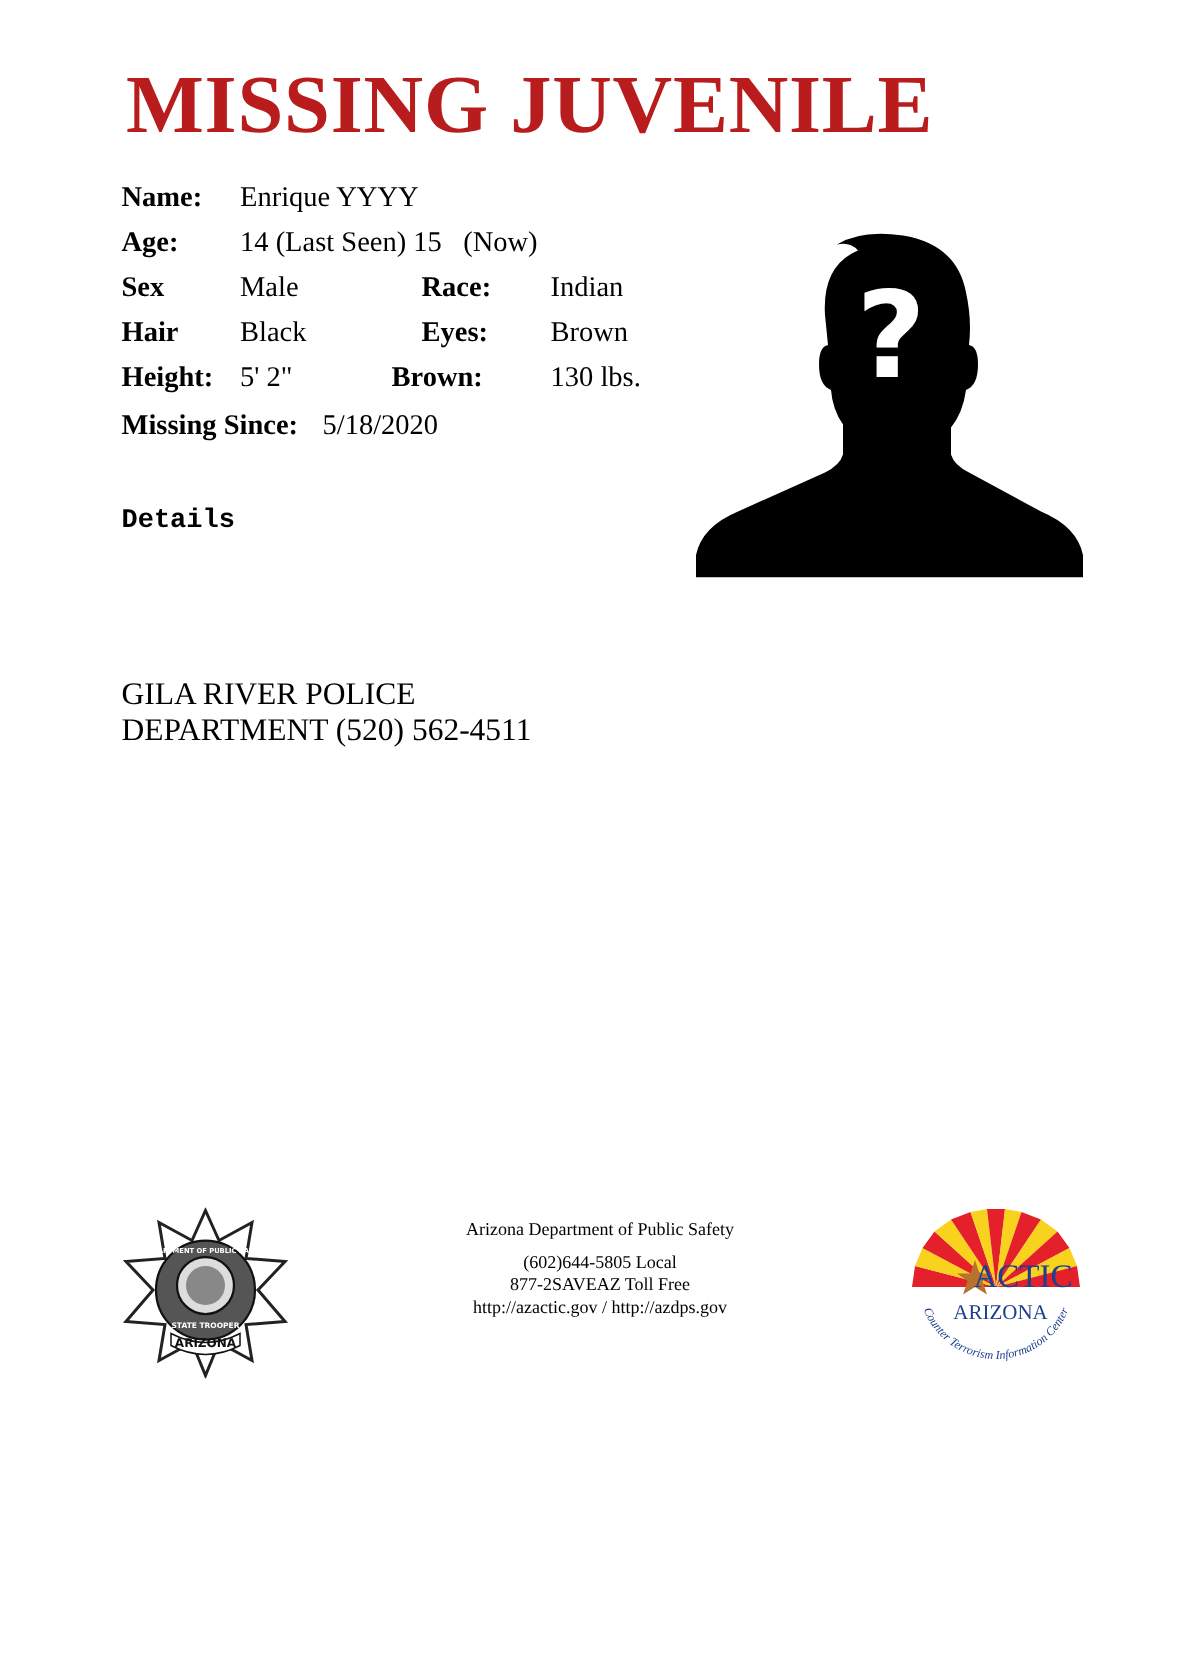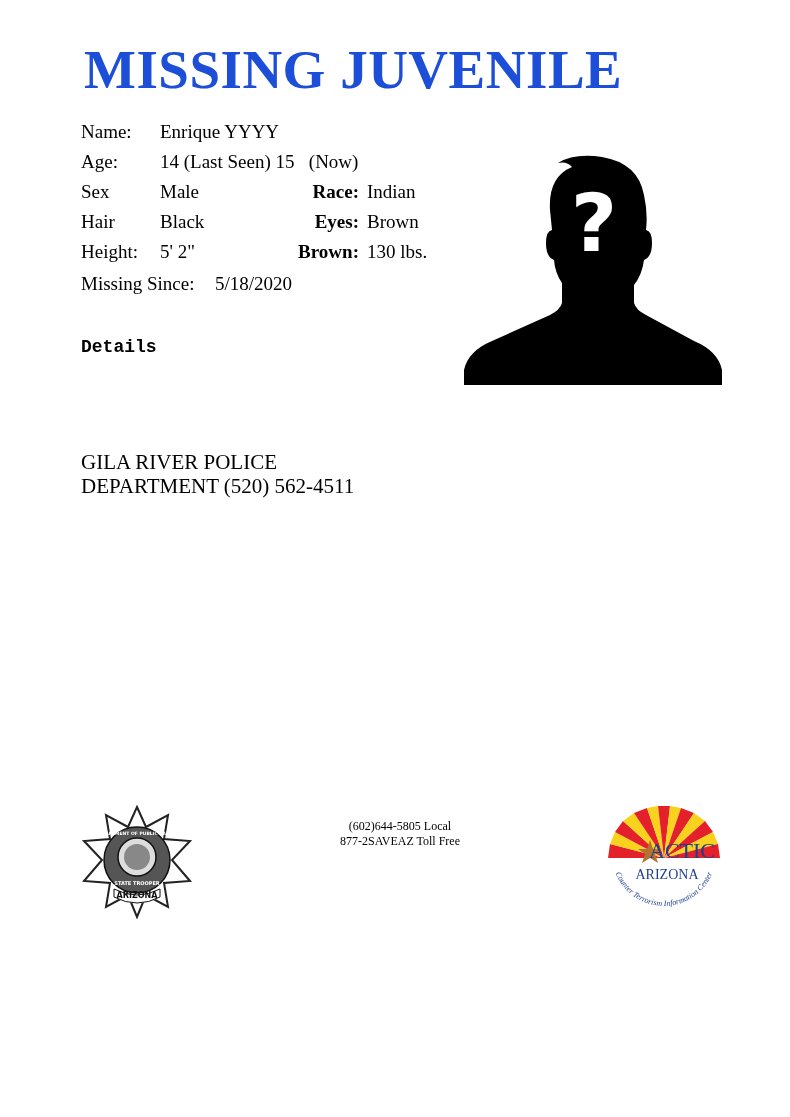--- a/index.html
+++ b/index.html
@@ -1,25 +1,25 @@
 <!DOCTYPE html>
 <html><head>
 <meta charset="utf-8">
 <style>
   html, body { margin: 0; padding: 0; background: #ffffff; }
   body { width: 790px; height: 1117px; position: relative; overflow: hidden;
          font-family: "Liberation Serif", "DejaVu Serif", serif; color: #000; }
   .title { position: absolute; left: 84px; top: 38px; margin: 0;
-           font-size: 55px; font-weight: bold; color: #1d4ed8; letter-spacing: 0.5px;
+           font-size: 55px; font-weight: bold; color: #b91c1c; letter-spacing: 0.5px;
            line-height: 64px; white-space: nowrap; }
   .info { position: absolute; left: 81px; top: 120px; font-size: 19px; }
   .row { position: absolute; left: 0; height: 24px; white-space: nowrap; line-height: 24px; }
-  .lbl { font-weight: normal; position: absolute; }
+  .lbl { font-weight: bold; position: absolute; }
   .val { position: absolute; }
-  .rlbl { font-weight: bold; position: absolute; text-align: right; }
+  .rlbl { font-weight: bold; position: absolute; text-align: left; }
   .details { position: absolute; left: 81px; top: 337px; font-size: 18px; font-weight: bold; font-family: Liberation Mono, monospace; }
   .contact { position: absolute; left: 81px; top: 450px; font-size: 21px; line-height: 24px; }
   .contact div { white-space: nowrap; }
   .silhouette { position: absolute; left: 462px; top: 155px; width: 262px; height: 230px; }
   .footer-text { position: absolute; left: 260px; top: 812px; width: 280px; text-align: center;
                  font-size: 12px; line-height: 15px; }
   .footer-text .gap { height: 7px; }
   .badge { position: absolute; left: 80px; top: 805px; width: 114px; height: 114px; }
   .actic { position: absolute; left: 604px; top: 806px; width: 120px; height: 116px; }
 </style>
@@ -81,23 +81,25 @@
   <circle cx="57" cy="55" r="33" fill="#555" stroke="#111" stroke-width="1.5"></circle>
   <circle cx="57" cy="52" r="19" fill="#ddd" stroke="#111" stroke-width="1.5"></circle>
   <circle cx="57" cy="52" r="13" fill="#888"></circle>
   <path d="M34,84 Q57,96 80,84 L80,92 Q57,104 34,92 Z" fill="#fff" stroke="#111" stroke-width="1"></path>
   <text x="57" y="93" text-anchor="middle" font-family="DejaVu Sans, sans-serif" font-size="8" font-weight="bold" fill="#111">ARIZONA</text>
   <text x="57" y="80" text-anchor="middle" font-family="DejaVu Sans, sans-serif" font-size="5" font-weight="bold" fill="#fff">STATE TROOPER</text>
   <text x="57" y="30" text-anchor="middle" font-family="DejaVu Sans, sans-serif" font-size="4.5" font-weight="bold" fill="#fff">DEPARTMENT OF PUBLIC SAFETY</text>
 </svg>
 
 <div class="footer-text">
+  <div>Arizona Department of Public Safety</div>
   <div class="gap"></div>
   <div>(602)644-5805 Local</div>
   <div>877-2SAVEAZ Toll Free</div>
+  <div>http://azactic.gov / http://azdps.gov</div>
 </div>
 
 <svg class="actic" viewBox="0 0 120 116">
   <defs>
       <clipPath id="half">
         <rect x="0" y="0" width="120" height="52"></rect>
       </clipPath>
     </defs>
   <g clip-path="url(#half)">
     <path d="M60,52 L4,52 L6,38 Z" fill="#e4202a"></path>

